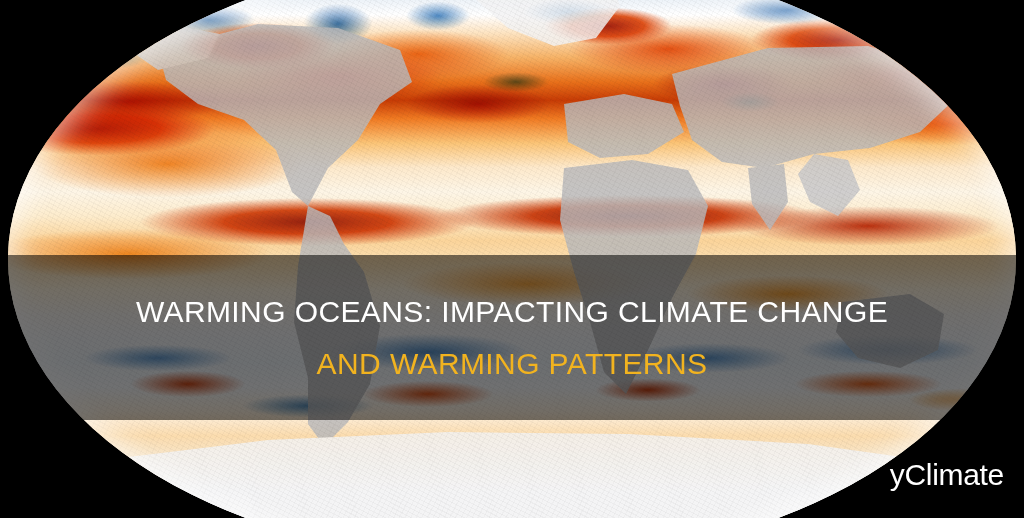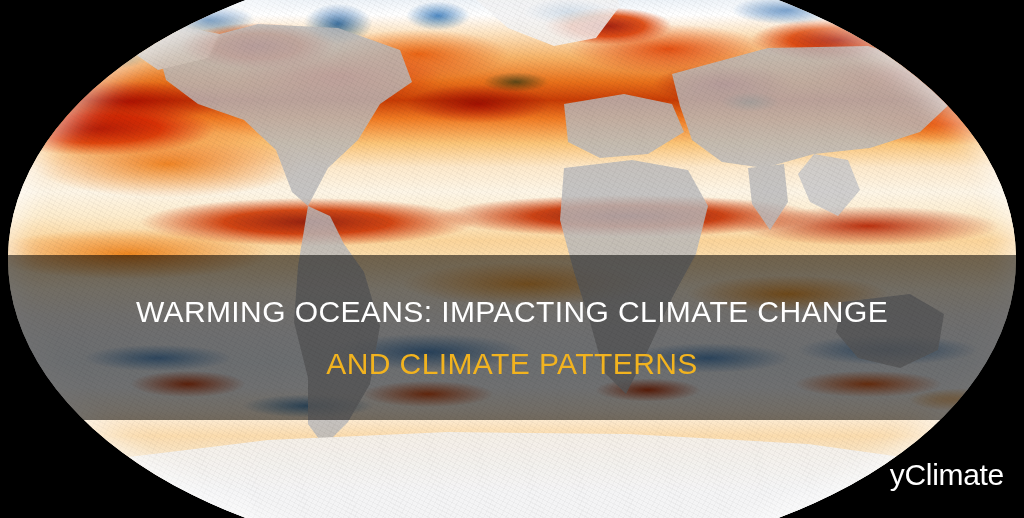--- a/index.html
+++ b/index.html
@@ -233,18 +233,18 @@
         </svg>
       </div>
 
       <div class="layer" id="speckle"></div>
       <div class="layer" id="limb"></div>
     </div>
   </div>
 
   <div id="caption-band">
     <div id="title-line-1">WARMING OCEANS: IMPACTING CLIMATE CHANGE</div>
-    <div id="title-line-2">AND CLIMATE PATTERNS</div>
+    <div id="title-line-2">AND WARMING PATTERNS</div>
   </div>
 
   <div id="watermark">yClimate</div>
 
 </div>
 
 </body></html>

